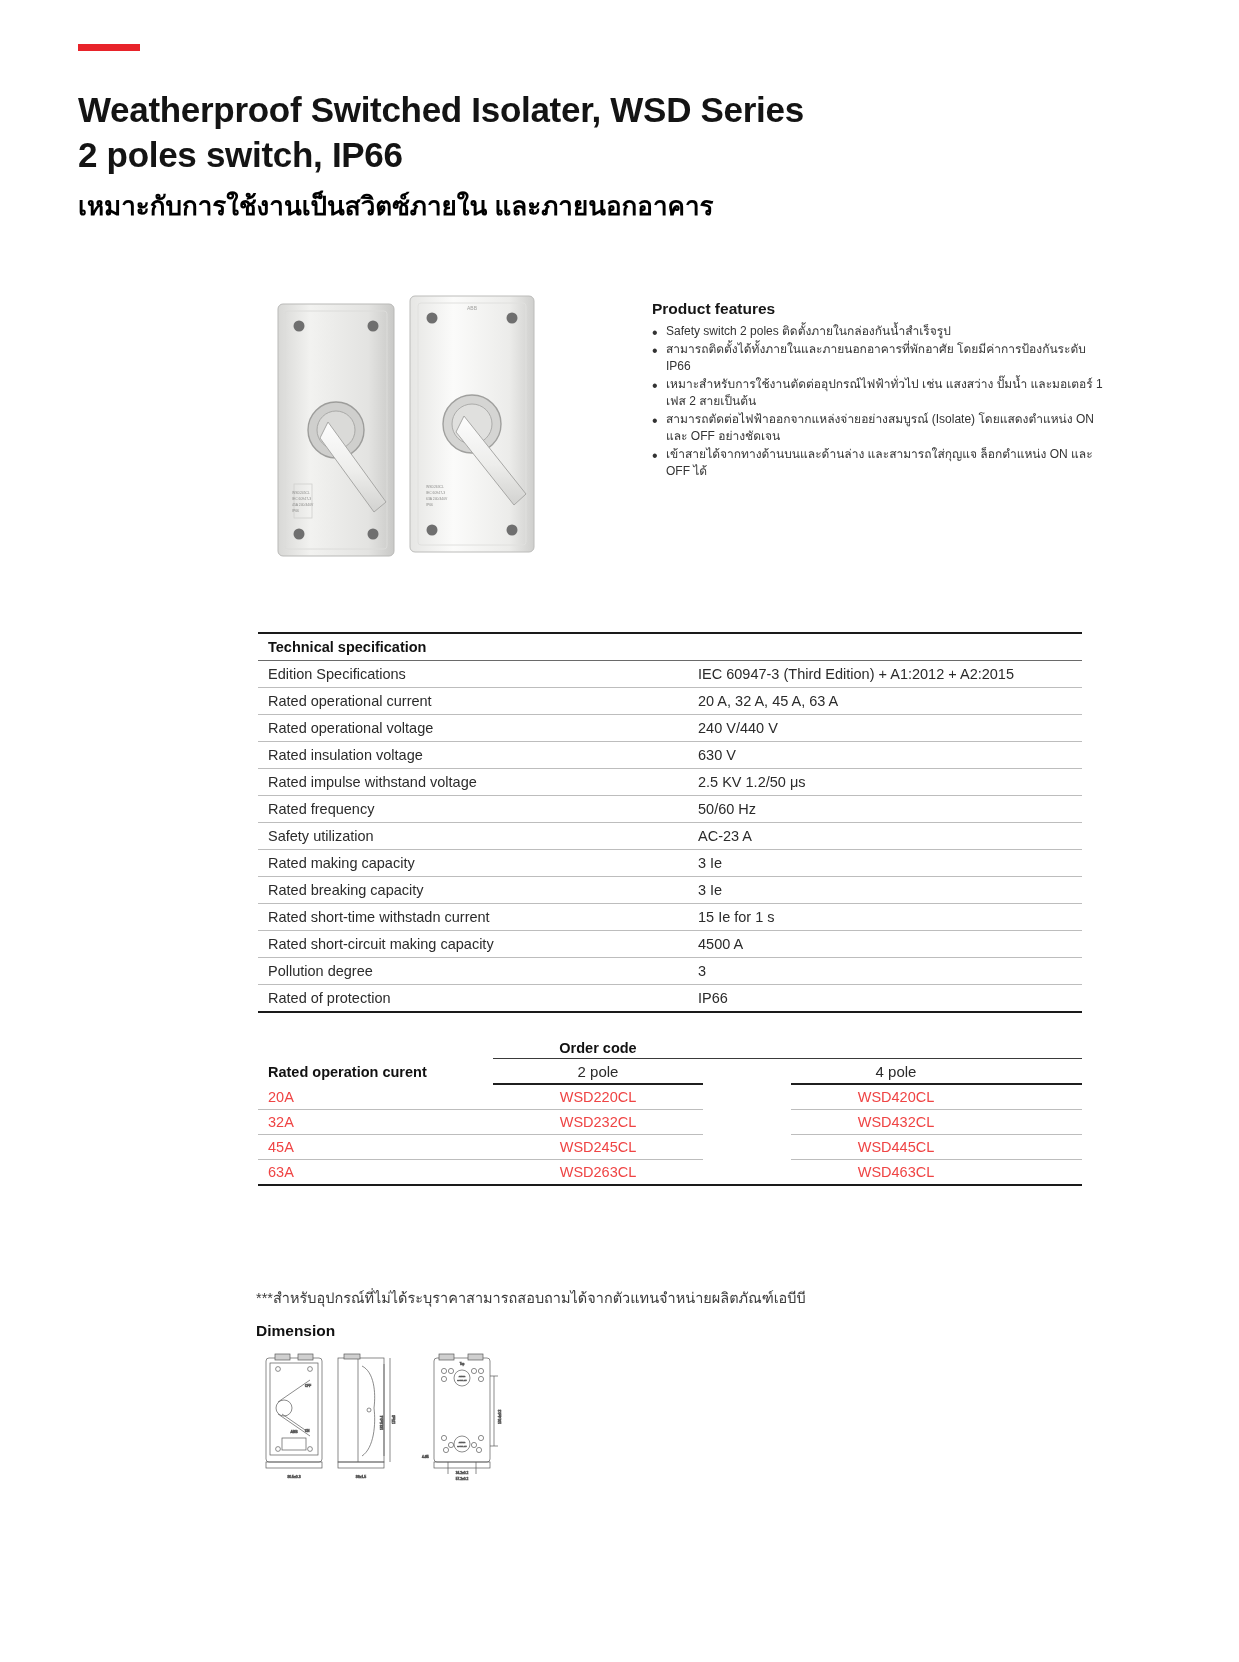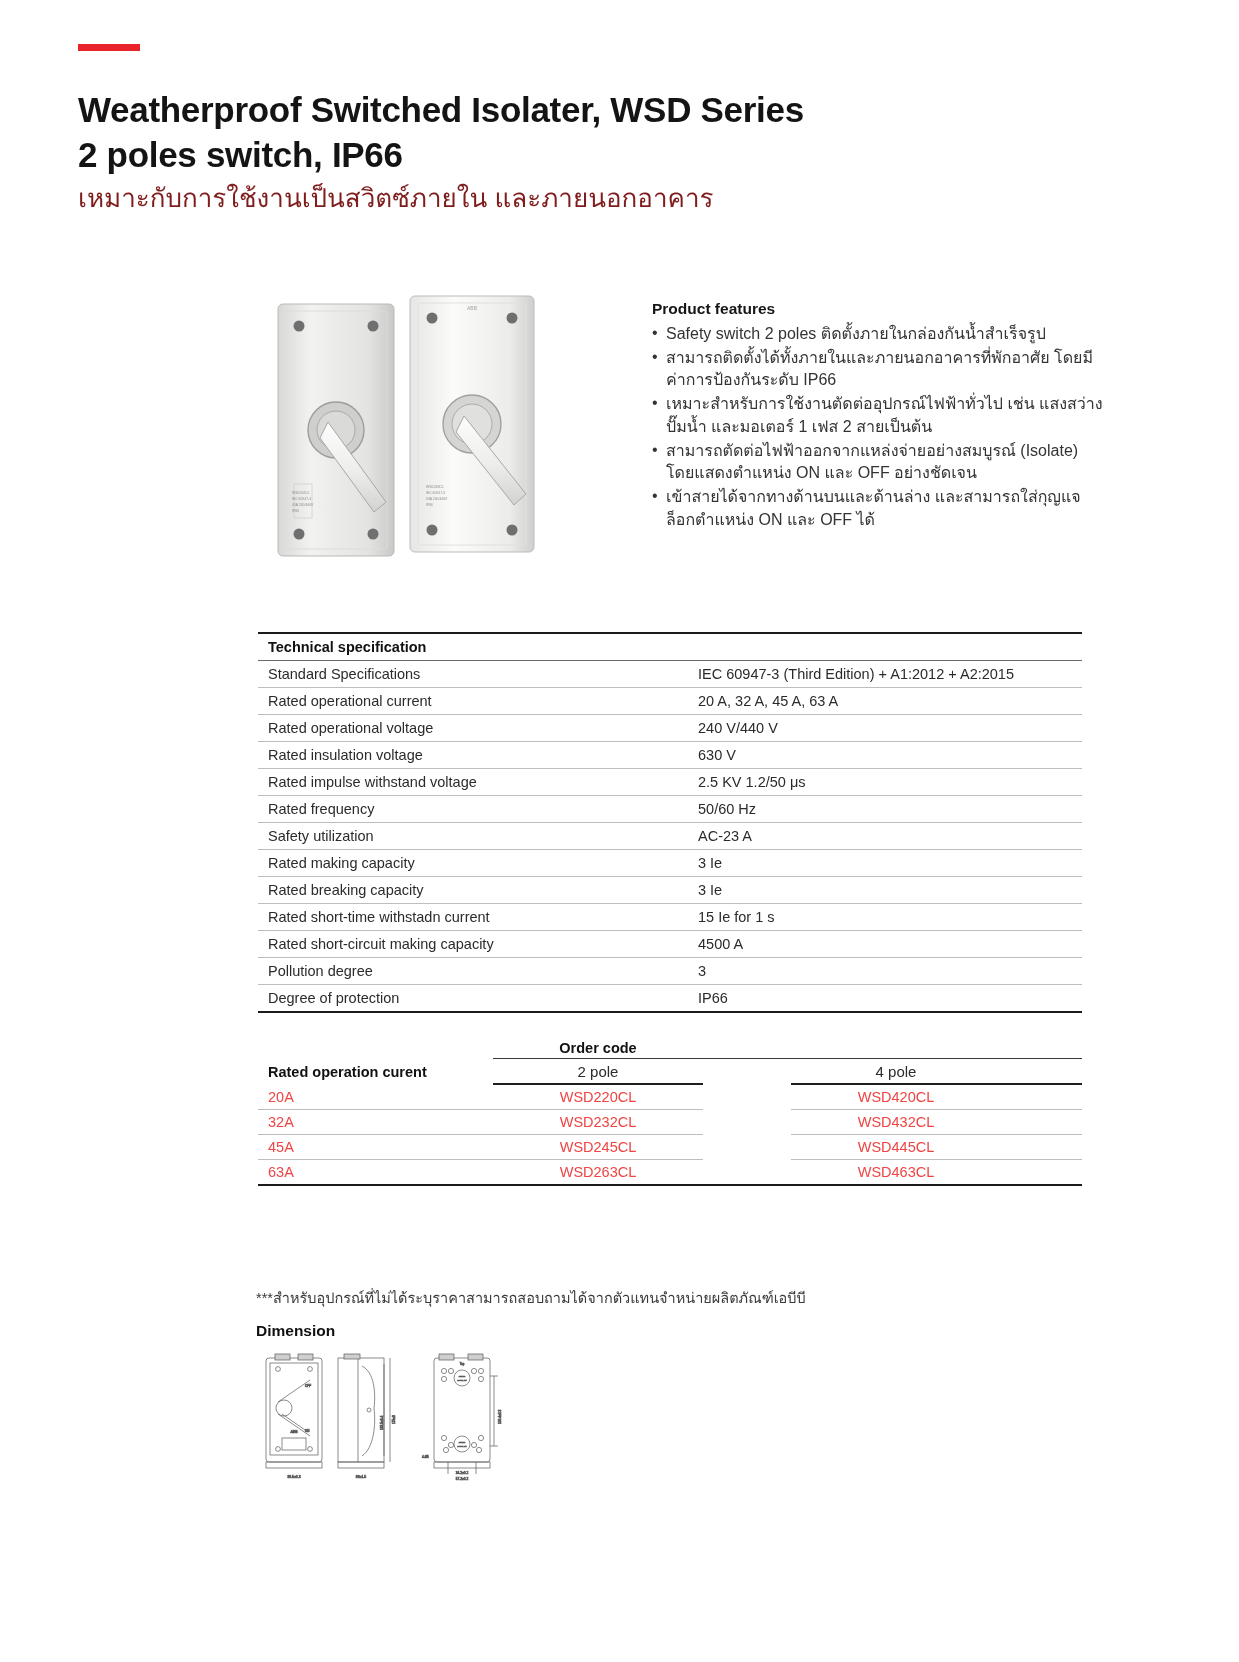--- a/index.html
+++ b/index.html
@@ -22,24 +22,24 @@
   }
   .title-block { position: absolute; left: 78px; top: 88px; width: 1000px; }
   .title {
     font-size: 35px;
     font-weight: bold;
     line-height: 1.28;
     letter-spacing: -0.3px;
     color: #141414;
   }
   .subtitle {
-    margin-top: 4px;
+    margin-top: 12px;
     font-size: 26px;
-    font-weight: 400;
-    color: #7f1d1d;
+    font-weight: 700;
+    color: #000000;
     line-height: 1.3;
   }
 
   
   .product-img {
     position: absolute;
     left: 258px; top: 288px;
     width: 320px; height: 282px;
   }
 
@@ -47,21 +47,21 @@
   .features { position: absolute; left: 652px; top: 300px; width: 452px; }
   .features h3 {
     font-size: 15.5px;
     font-weight: bold;
     color: #161616;
     margin-bottom: 5px;
   }
   .feature-list { list-style: none; }
   .feature-list li {
     position: relative;
-    font-size: 16px;
+    font-size: 12px;
     line-height: 1.42;
     color: #333;
     padding-left: 14px;
     margin-bottom: 1px;
   }
   .feature-list li::before {
     content: "•";
     position: absolute;
     left: 0; top: -1px;
     font-size: 16px;
@@ -230,21 +230,21 @@
       <li>เข้าสายได้จากทางด้านบนและด้านล่าง และสามารถใส่กุญแจ ล็อกตำแหน่ง ON และ OFF ได้</li>
     </ul>
   </div>
 
   <table class="spec-table">
     <tbody>
       <tr class="section-head">
         <td colspan="2">Technical specification</td>
       </tr>
       <tr class="data-row">
-        <td class="label">Standard Specifications</td>
+        <td class="label">Edition Specifications</td>
         <td class="value">IEC 60947-3 (Third Edition) + A1:2012 + A2:2015</td>
       </tr>
       <tr class="data-row">
         <td class="label">Rated operational current</td>
         <td class="value">20 A, 32 A, 45 A, 63 A</td>
       </tr>
       <tr class="data-row">
         <td class="label">Rated operational voltage</td>
         <td class="value">240 V/440 V</td>
       </tr>
@@ -278,21 +278,21 @@
       </tr>
       <tr class="data-row">
         <td class="label">Rated short-circuit making capacity</td>
         <td class="value">4500 A</td>
       </tr>
       <tr class="data-row">
         <td class="label">Pollution degree</td>
         <td class="value">3</td>
       </tr>
       <tr class="data-row last-row">
-        <td class="label">Degree of protection</td>
+        <td class="label">Rated of protection</td>
         <td class="value">IP66</td>
       </tr>
     </tbody>
   </table>
 
   <div class="order-wrap">
     <table class="order-table">
       <thead>
         <tr class="hdr-main">
           <td class="col-rated" rowspan="2">Rated operation curent</td>

